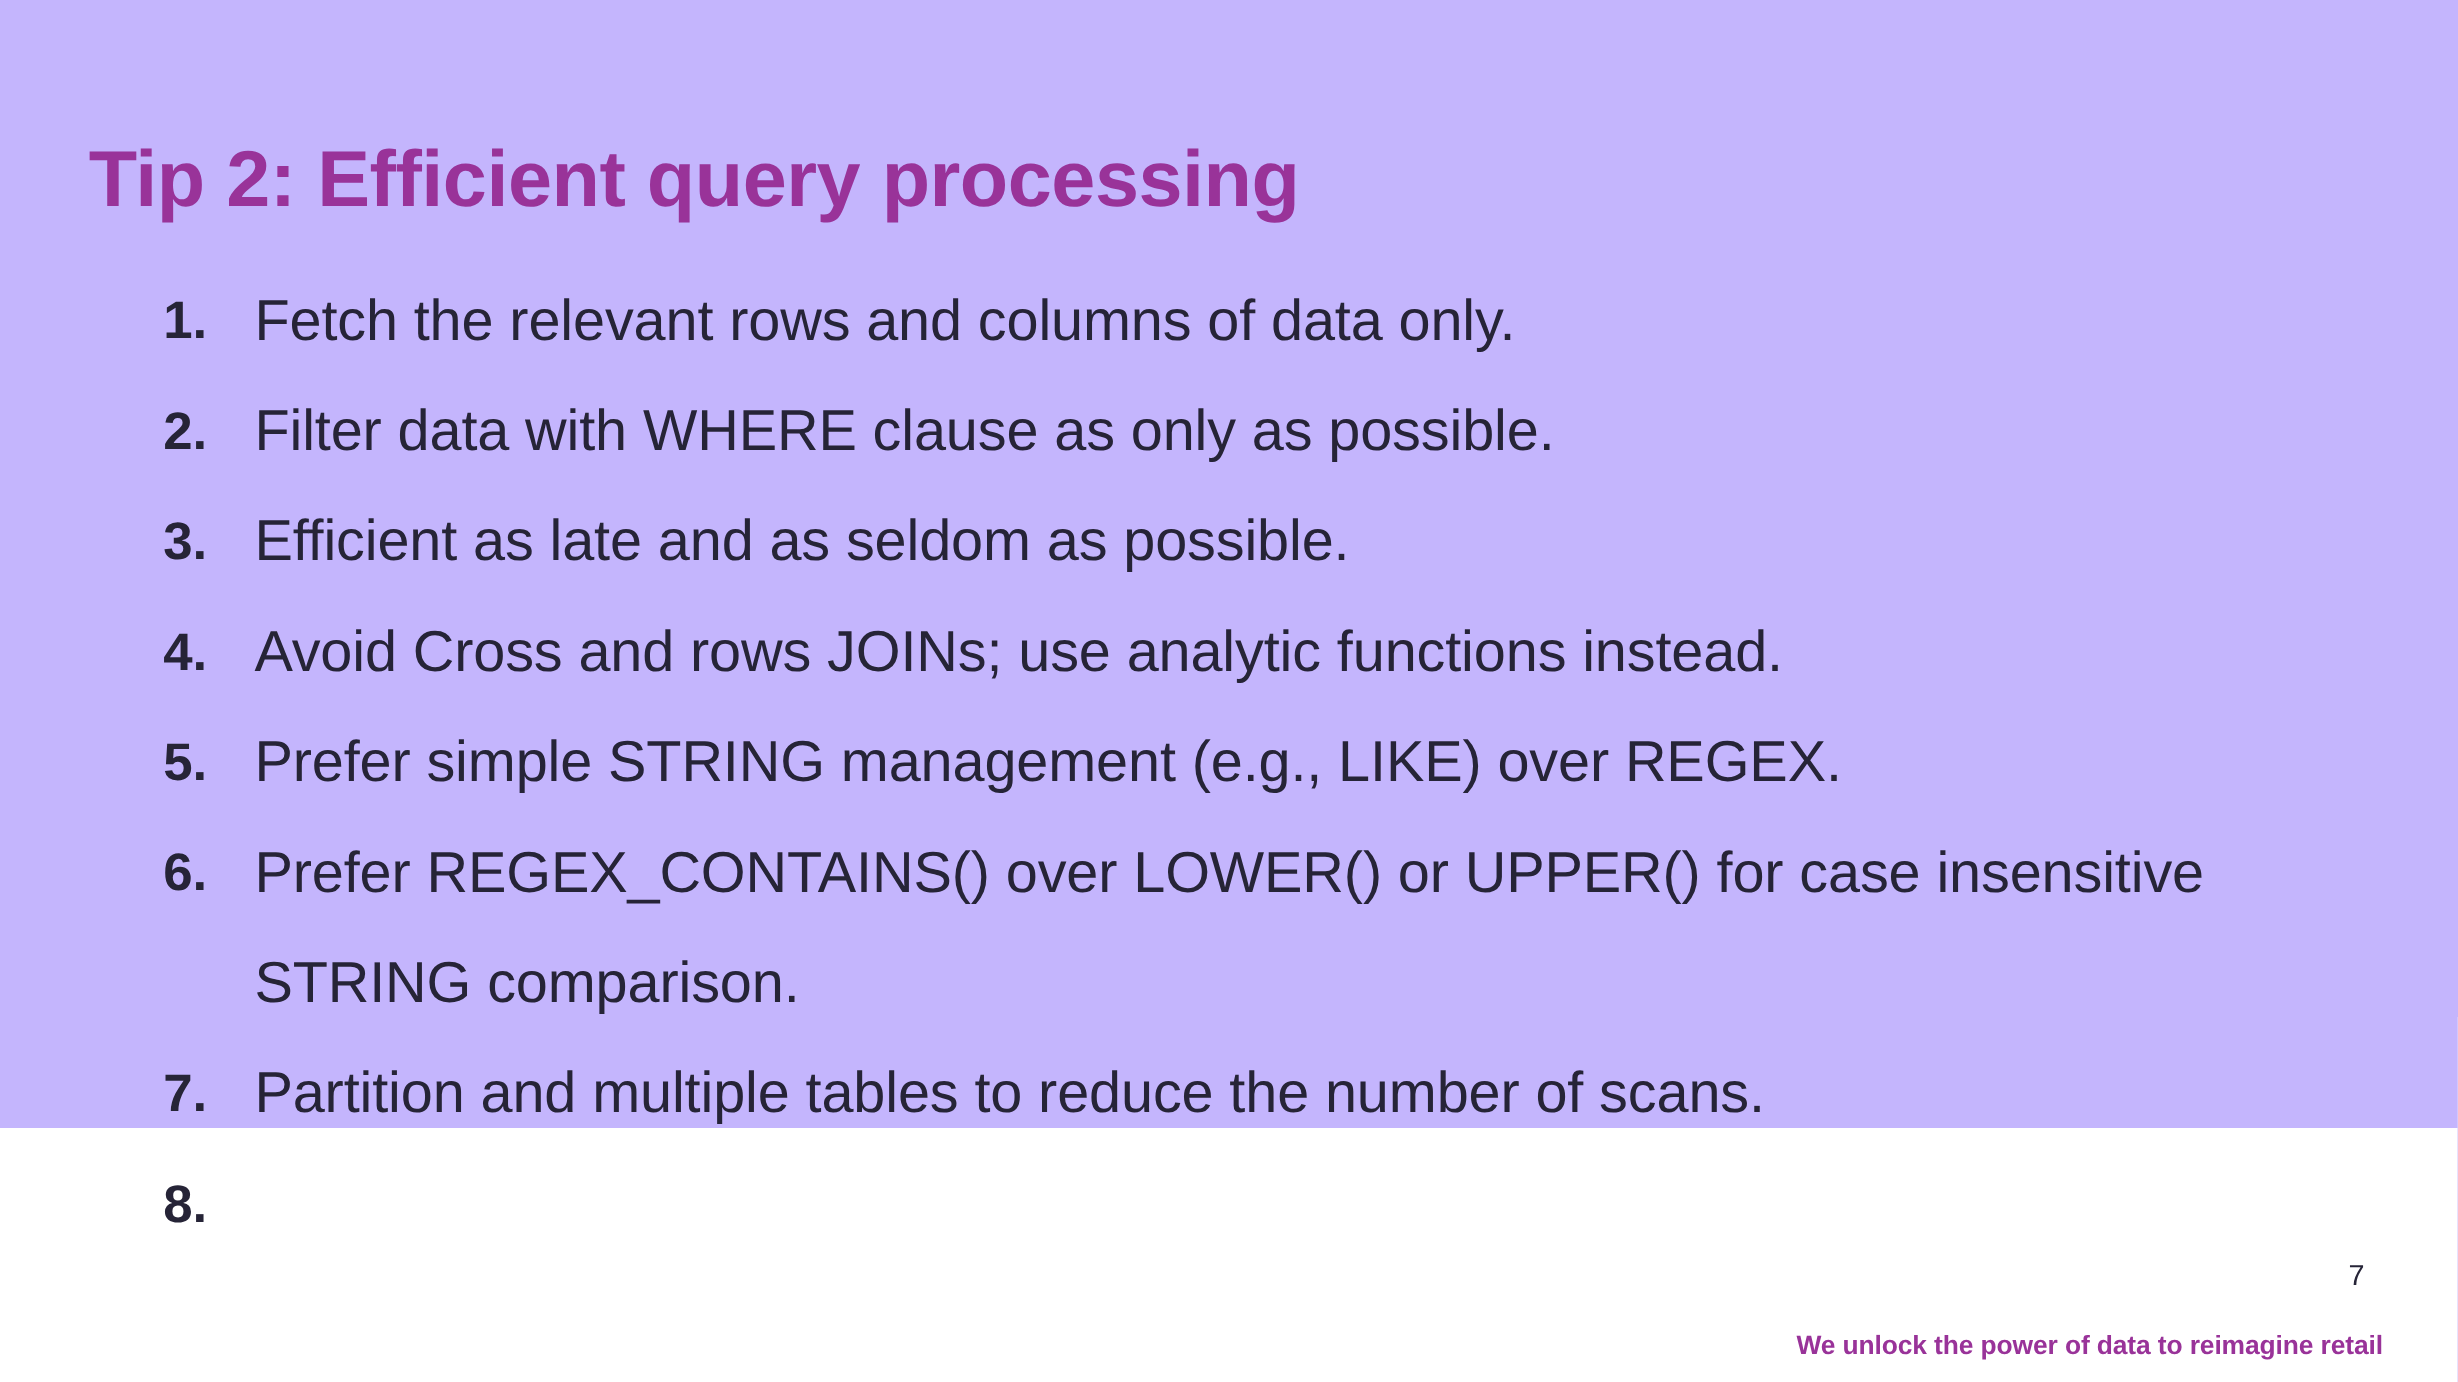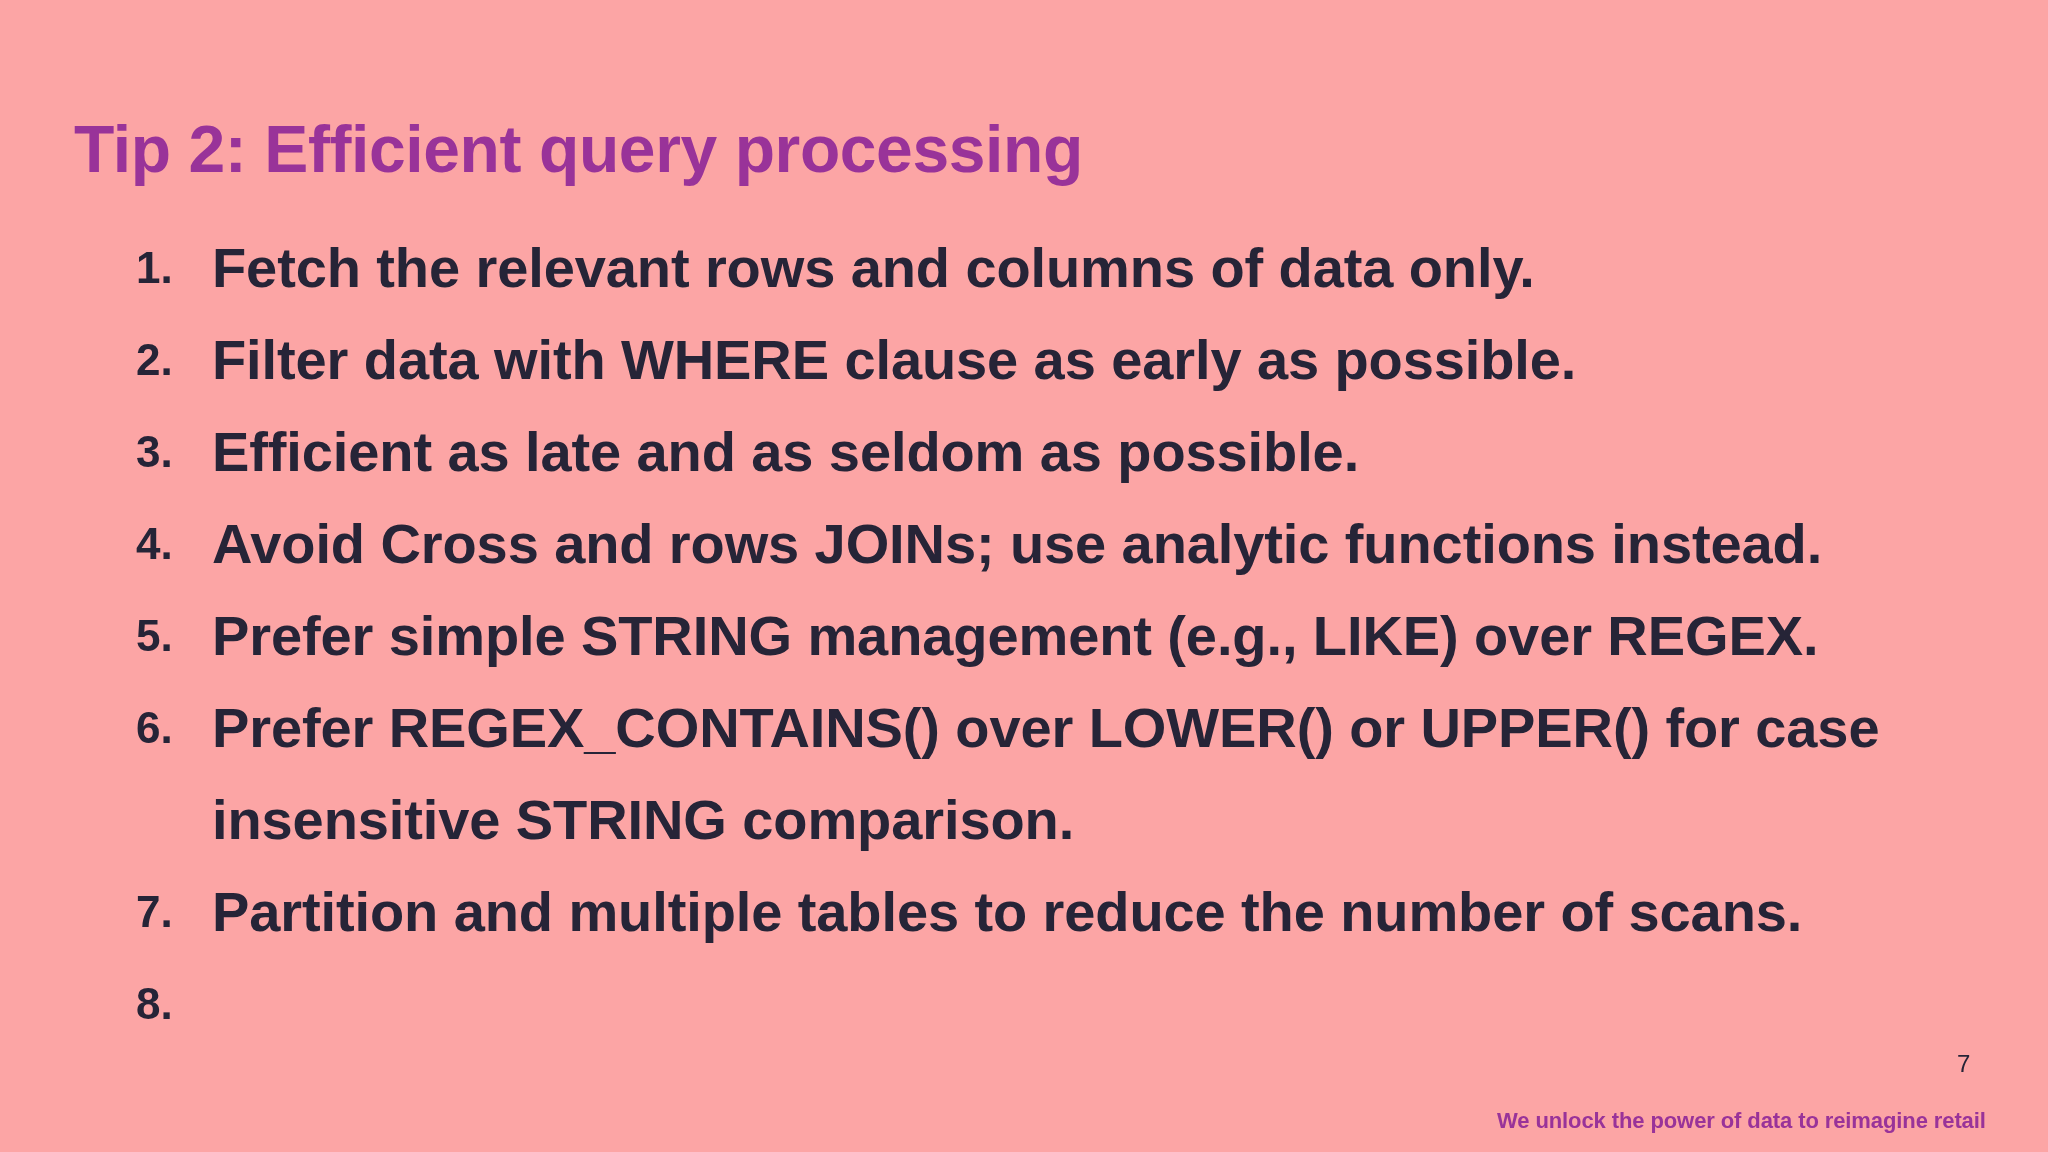--- a/index.html
+++ b/index.html
@@ -11,22 +11,22 @@
     width: 2048px;
     height: 1152px;
     background: #ffffff;
     font-family: "Liberation Sans", sans-serif;
     overflow: hidden;
   }
 
   .slide {
     position: relative;
     width: 2048px;
-    height: 1152px;
-    background: #fca5a5;
+    height: 940px;
+    background: #c4b5fd;
     box-sizing: border-box;
   }
 
   
   .slide-title {
     position: absolute;
     left: 74px;
     top: 72px;
     font-size: 66px;
     font-weight: 700;
@@ -55,22 +55,22 @@
     width: 76px;
     font-size: 44px;
     font-weight: 600;
     color: #262437;
     line-height: 92px;
     text-align: left;
   }
 
   .tip-text {
     flex: 1 1 auto;
-    font-size: 56px;
-    font-weight: 700;
+    font-size: 48px;
+    font-weight: 400;
     color: #262437;
     line-height: 92px;
     letter-spacing: -0.1px;
     max-width: 1750px;
   }
 
   
   .tip-text.wrap-6 { max-width: 1760px; }
   .tip-text.wrap-8 { max-width: 1630px; }
 
@@ -104,21 +104,21 @@
 
   <ol class="tips-list">
 
     <li class="tip-item">
       <span class="tip-number">1.</span>
       <span class="tip-text">Fetch the relevant rows and columns of data only.</span>
     </li>
 
     <li class="tip-item">
       <span class="tip-number">2.</span>
-      <span class="tip-text">Filter data with WHERE clause as early as possible.</span>
+      <span class="tip-text">Filter data with WHERE clause as only as possible.</span>
     </li>
 
     <li class="tip-item">
       <span class="tip-number">3.</span>
       <span class="tip-text">Efficient as late and as seldom as possible.</span>
     </li>
 
     <li class="tip-item">
       <span class="tip-number">4.</span>
       <span class="tip-text">Avoid Cross and rows JOINs; use analytic functions instead.</span>

